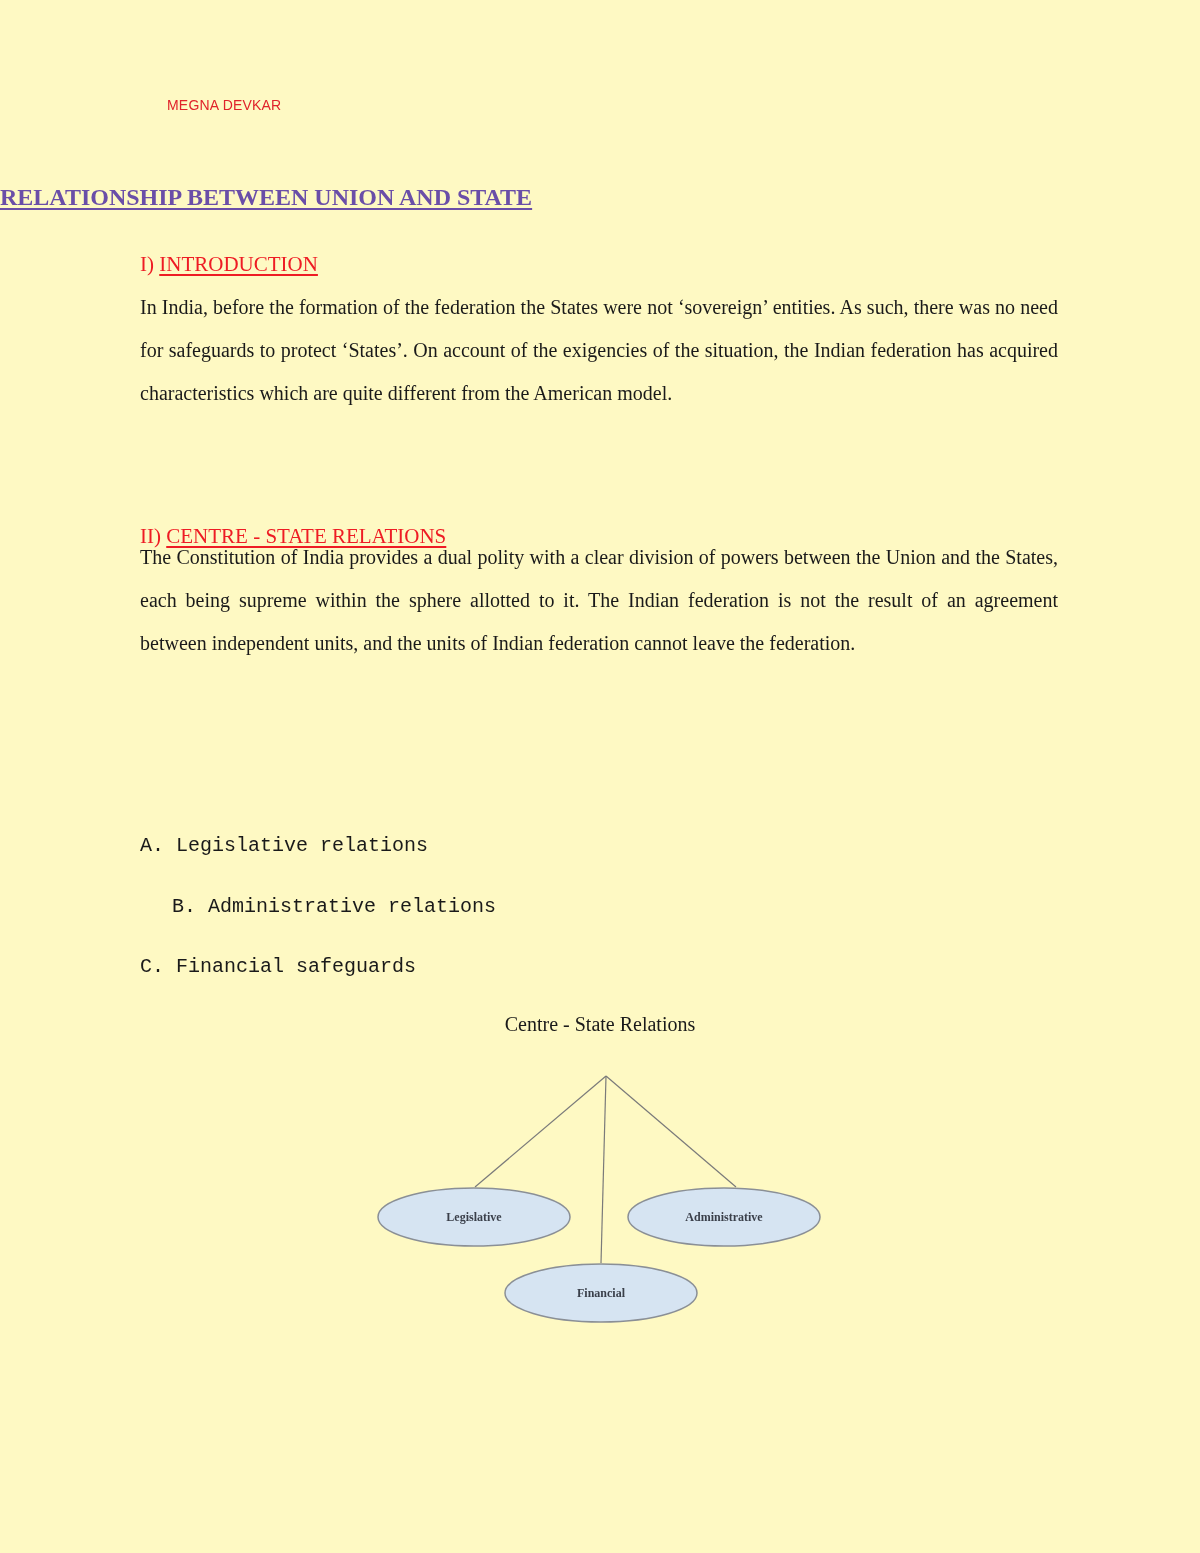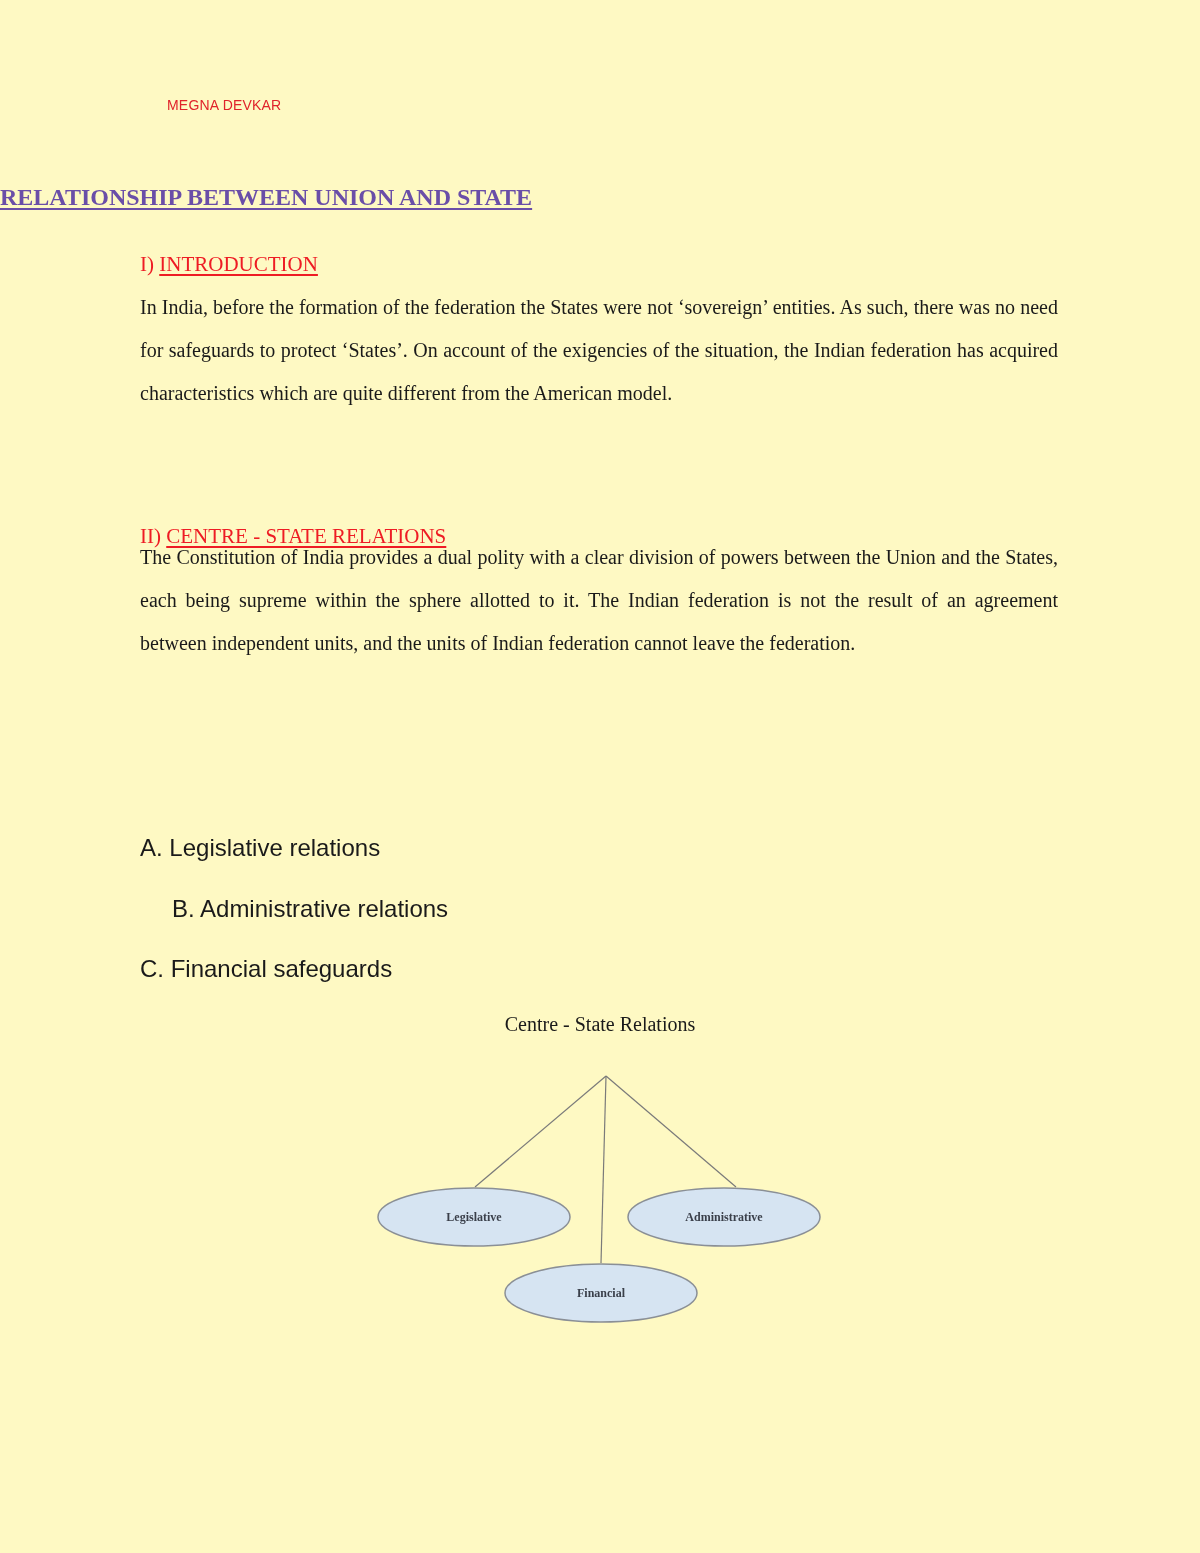--- a/index.html
+++ b/index.html
@@ -22,21 +22,21 @@
       color: #ee1c24;
     }
     .heading .h-text { text-decoration: underline; text-decoration-thickness: 2px; text-underline-offset: 3px; }
     .para {
       position: absolute; left: 140px; width: 918px;
       font-family: "Liberation Serif", serif; font-size: 20px; color: #1a1a1a;
       line-height: 43px; text-align: justify; margin: 0;
     }
     .list-item {
       position: absolute; left: 140px;
-      font-family: Liberation Sans, sans-serif; font-size: 24px; color: #1a1a1a;
+      font-family: Liberation Mono, monospace; font-size: 20px; color: #1a1a1a;
     }
     .diagram-caption {
       position: absolute; left: 0; width: 1200px; top: 1013px; text-align: center;
       font-family: "Liberation Serif", serif; font-size: 20px; color: #1a1a1a;
     }
     .diagram { position: absolute; left: 360px; top: 1060px; }
     .node-label {
       font-family: "Liberation Serif", serif; font-weight: bold; font-size: 12px; fill: #3a3f4a;
     }
   </style>

